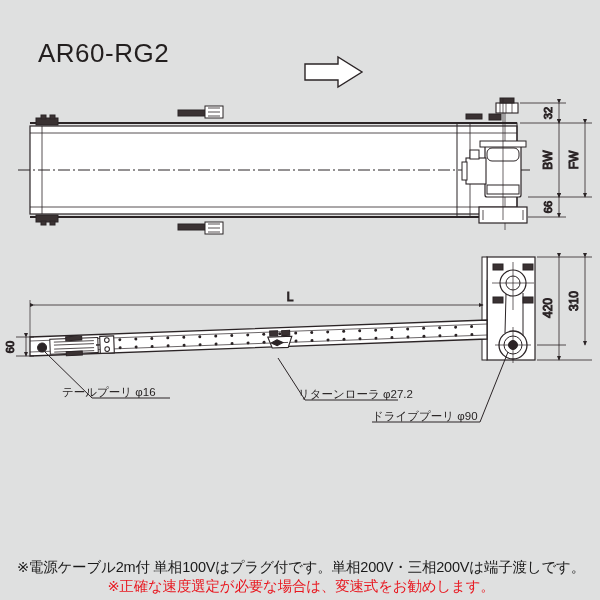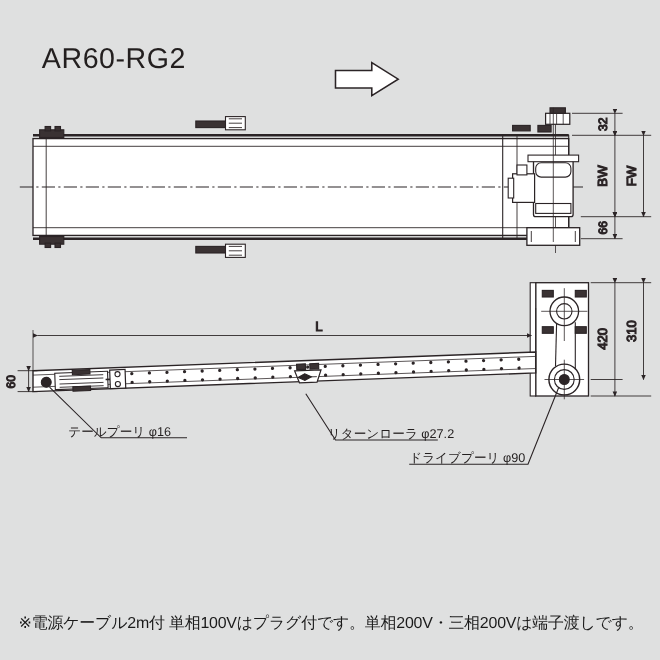--- a/index.html
+++ b/index.html
@@ -274,15 +274,16 @@
       </g>
     </g>
 
     <text class="lbl" x="62" y="396">テールプーリ φ16</text>
     <text class="lbl" x="298" y="398">リターンローラ φ27.2</text>
     <text class="lbl" x="372" y="420">ドライブプーリ φ90</text>
   </svg>
 
   <div class="footnotes">
     <div class="fn black">※電源ケーブル2m付  単相100Vはプラグ付です。単相200V・三相200Vは端子渡しです。</div>
+    <div class="fn red">※正確な速度選定が必要な場合は、変速式をお勧めします。</div>
   </div>
 
 </div>
 
 </body></html>

